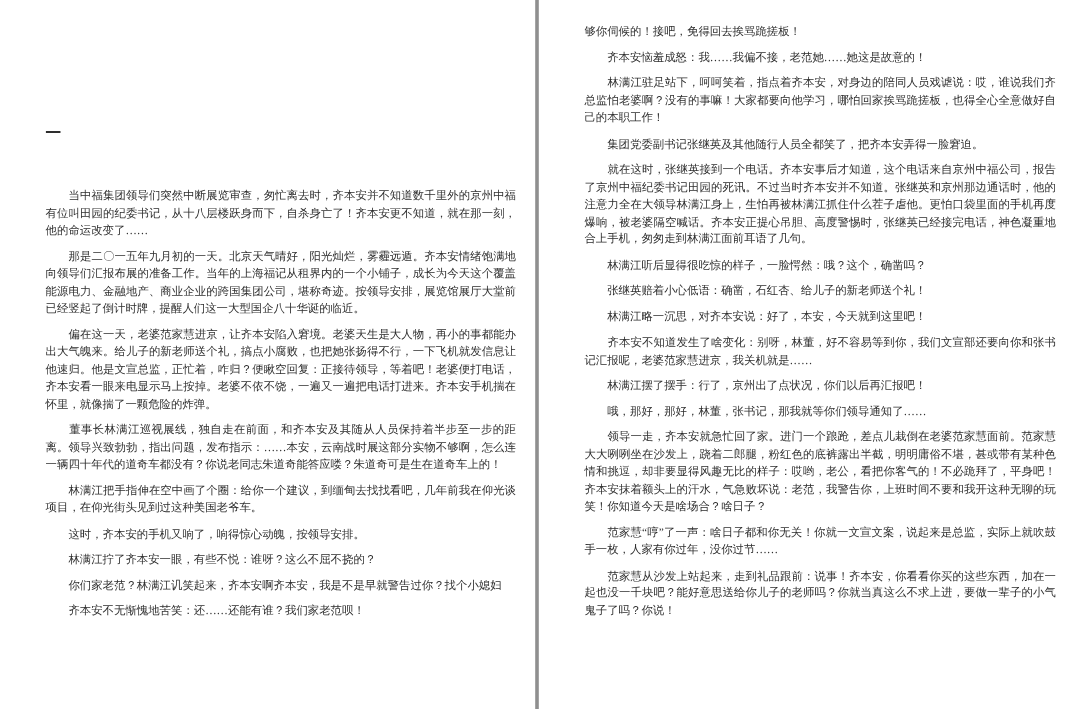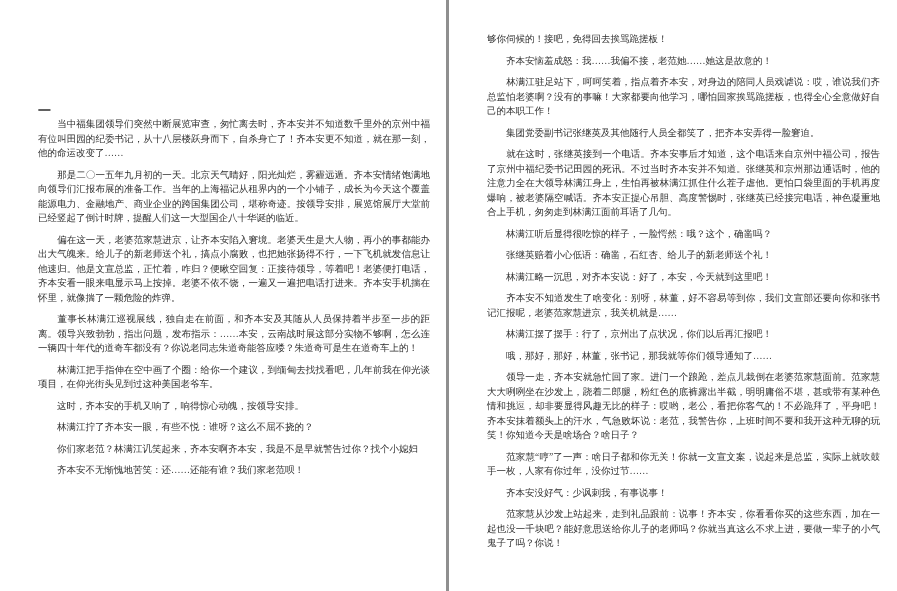--- a/index.html
+++ b/index.html
@@ -39,22 +39,22 @@
     background: #8f8f8f;
   }
   .chapter {
     font-size: 13px;
     font-weight: bold;
     line-height: 13px;
     letter-spacing: 1px;
     margin: 104px 0 0 0;
   }
   .paras { }
-  .page-left  .paras { }
-  .page-right .paras { margin-top: 32px; }
+  .page-left  .paras { margin-top: 40px; }
+  .page-right .paras { margin-top: 20px; }
   .para {
     margin: 0 0 7px 0;
     font-size: 9.5px;
     line-height: 14.5px;
     text-align: justify;
     word-break: break-all;
   }
 </style>
 </head>
 <body>
@@ -86,18 +86,17 @@
         <p class="para">　　集团党委副书记张继英及其他随行人员全都笑了，把齐本安弄得一脸窘迫。</p>
         <p class="para">　　就在这时，张继英接到一个电话。齐本安事后才知道，这个电话来自京州中福公司，报告了京州中福纪委书记田园的死讯。不过当时齐本安并不知道。张继英和京州那边通话时，他的注意力全在大领导林满江身上，生怕再被林满江抓住什么茬子虐他。更怕口袋里面的手机再度爆响，被老婆隔空喊话。齐本安正提心吊胆、高度警惕时，张继英已经接完电话，神色凝重地合上手机，匆匆走到林满江面前耳语了几句。</p>
         <p class="para">　　林满江听后显得很吃惊的样子，一脸愕然：哦？这个，确凿吗？</p>
         <p class="para">　　张继英赔着小心低语：确凿，石红杏、给儿子的新老师送个礼！</p>
         <p class="para">　　林满江略一沉思，对齐本安说：好了，本安，今天就到这里吧！</p>
         <p class="para">　　齐本安不知道发生了啥变化：别呀，林董，好不容易等到你，我们文宣部还要向你和张书记汇报呢，老婆范家慧进京，我关机就是……</p>
         <p class="para">　　林满江摆了摆手：行了，京州出了点状况，你们以后再汇报吧！</p>
         <p class="para">　　哦，那好，那好，林董，张书记，那我就等你们领导通知了……</p>
         <p class="para">　　领导一走，齐本安就急忙回了家。进门一个踉跄，差点儿栽倒在老婆范家慧面前。范家慧大大咧咧坐在沙发上，跷着二郎腿，粉红色的底裤露出半截，明明庸俗不堪，甚或带有某种色情和挑逗，却非要显得风趣无比的样子：哎哟，老公，看把你客气的！不必跪拜了，平身吧！齐本安抹着额头上的汗水，气急败坏说：老范，我警告你，上班时间不要和我开这种无聊的玩笑！你知道今天是啥场合？啥日子？</p>
         <p class="para">　　范家慧“哼”了一声：啥日子都和你无关！你就一文宣文案，说起来是总监，实际上就吹鼓手一枚，人家有你过年，没你过节……</p>
-        <p class="para">　　齐本安没好气：少讽刺我，有事说事！</p>
         <p class="para">　　范家慧从沙发上站起来，走到礼品跟前：说事！齐本安，你看看你买的这些东西，加在一起也没一千块吧？能好意思送给你儿子的老师吗？你就当真这么不求上进，要做一辈子的小气鬼子了吗？你说！</p>
       </div>
   </div>
 
 </div>
 
 </body></html>

